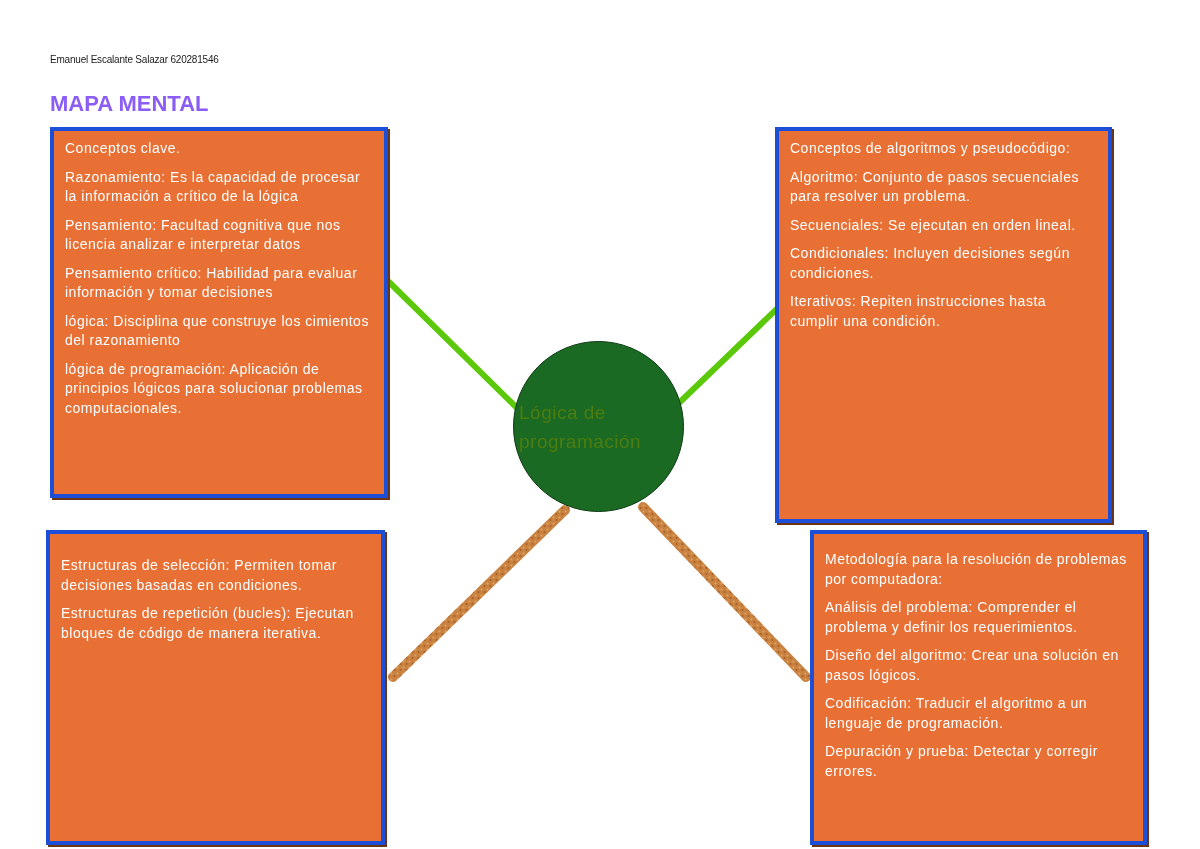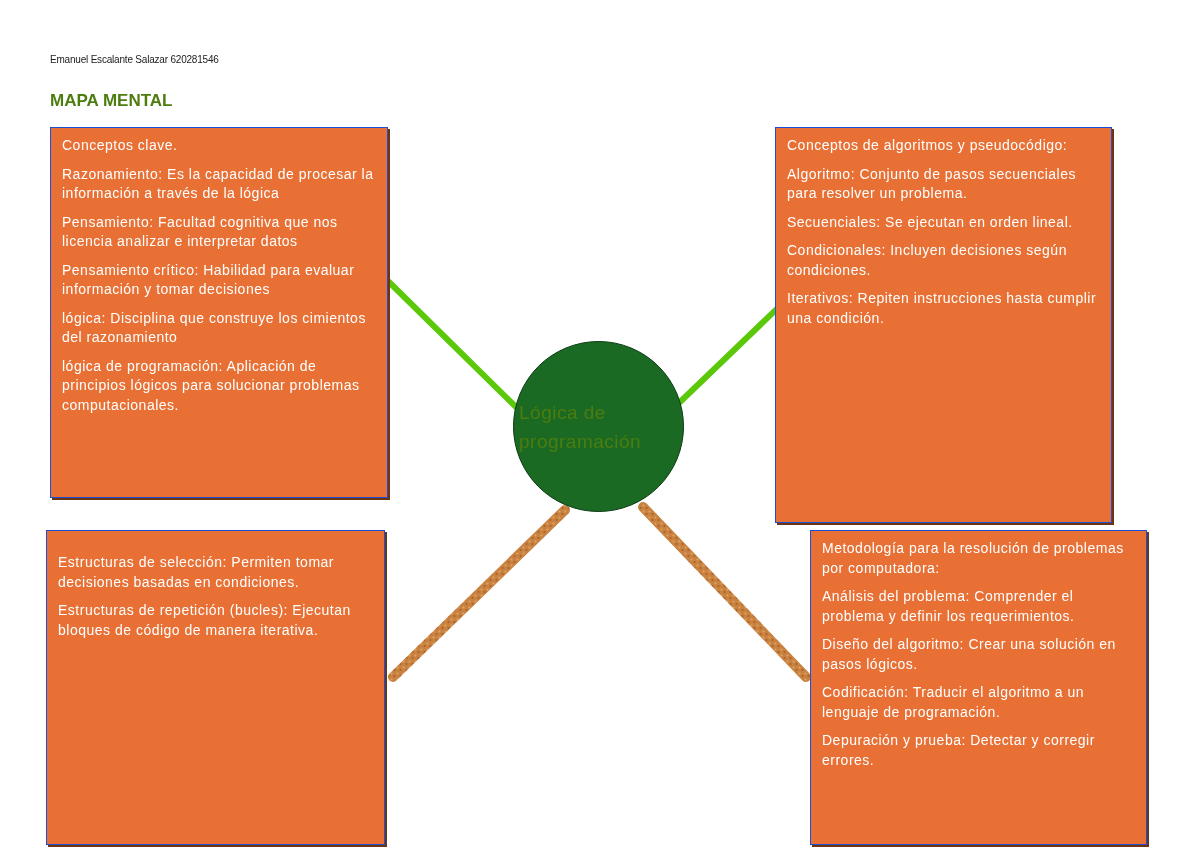--- a/index.html
+++ b/index.html
@@ -1,27 +1,27 @@
 <!DOCTYPE html>
 <html><head>
 <meta charset="utf-8">
 <style>
   html, body { margin:0; padding:0; background:#ffffff; }
   body { width:1200px; height:849px; position:relative; overflow:hidden;
          font-family:"Liberation Sans", sans-serif; }
   .author { position:absolute; left:50px; top:54px; font-size:10px; color:#222; letter-spacing:-0.2px; }
-  .title { position:absolute; left:50px; top:91px; font-size:17px; font-weight:bold; color:#4d7c0f; }
-  .box { position:absolute; background:#e87035; border:1px solid #1d4ed8;
+  .title { position:absolute; left:50px; top:91px; font-size:22px; font-weight:bold; color:#8b5cf6; }
+  .box { position:absolute; background:#e87035; border:4px solid #1d4ed8;
          box-shadow: 2px 2px 0 #6b3514; box-sizing:border-box; color:#fff;
          font-size:14px; line-height:19.5px; padding:8px 10px 8px 11px; letter-spacing:0.5px; overflow:hidden; }
   .box p { margin:0 0 9px 0; white-space:normal; }
   #box-tl { left:50px; top:127px; width:338px; height:371px; }
   #box-tr { left:775px; top:127px; width:337px; height:396px; }
   #box-bl { left:46px; top:530px; width:339px; height:315px; padding-top:22px; }
-  #box-br { left:810px; top:530px; width:337px; height:315px; padding-top:8px; }
+  #box-br { left:810px; top:530px; width:337px; height:315px; padding-top:16px; }
   svg.lines { position:absolute; left:0; top:0; }
   .center { position:absolute; left:513px; top:341px; width:171px; height:171px; border-radius:50%;
             background:#1a6a24; border:1px solid #0c3a12; box-sizing:border-box; }
   .center-label { position:absolute; left:519px; top:398px; color:#4d7c0f; font-size:19px; line-height:29px; letter-spacing:0.5px; }
 </style>
 </head>
 <body>
 
 <div class="author">Emanuel Escalante Salazar 620281546</div>
 <div class="title">MAPA MENTAL</div>
@@ -35,21 +35,21 @@
     </pattern>
   </defs>
   <line x1="389" y1="282" x2="517" y2="408" stroke="#5cc80a" stroke-width="6" stroke-linecap="round"></line>
   <line x1="810" y1="277" x2="680" y2="402" stroke="#5cc80a" stroke-width="6" stroke-linecap="round"></line>
   <line x1="565" y1="510" x2="393" y2="677" stroke="url(#cork)" stroke-width="10" stroke-linecap="round"></line>
   <line x1="643" y1="507" x2="806" y2="677" stroke="url(#cork)" stroke-width="10" stroke-linecap="round"></line>
 </svg>
 
 <div class="box" id="box-tl">
   <p>Conceptos clave.</p>
-  <p>Razonamiento: Es la capacidad de procesar la información a través de la lógica</p>
+  <p>Razonamiento: Es la capacidad de procesar la información a crítico de la lógica</p>
   <p>Pensamiento: Facultad cognitiva que nos licencia analizar e interpretar datos</p>
   <p>Pensamiento crítico: Habilidad para evaluar información y tomar decisiones</p>
   <p>lógica: Disciplina que construye los cimientos del razonamiento</p>
   <p>lógica de programación: Aplicación de principios lógicos para solucionar problemas computacionales.</p>
 </div>
 
 <div class="box" id="box-tr">
   <p>Conceptos de algoritmos y pseudocódigo:</p>
   <p>Algoritmo: Conjunto de pasos secuenciales para resolver un problema.</p>
   <p>Secuenciales: Se ejecutan en orden lineal.</p>

